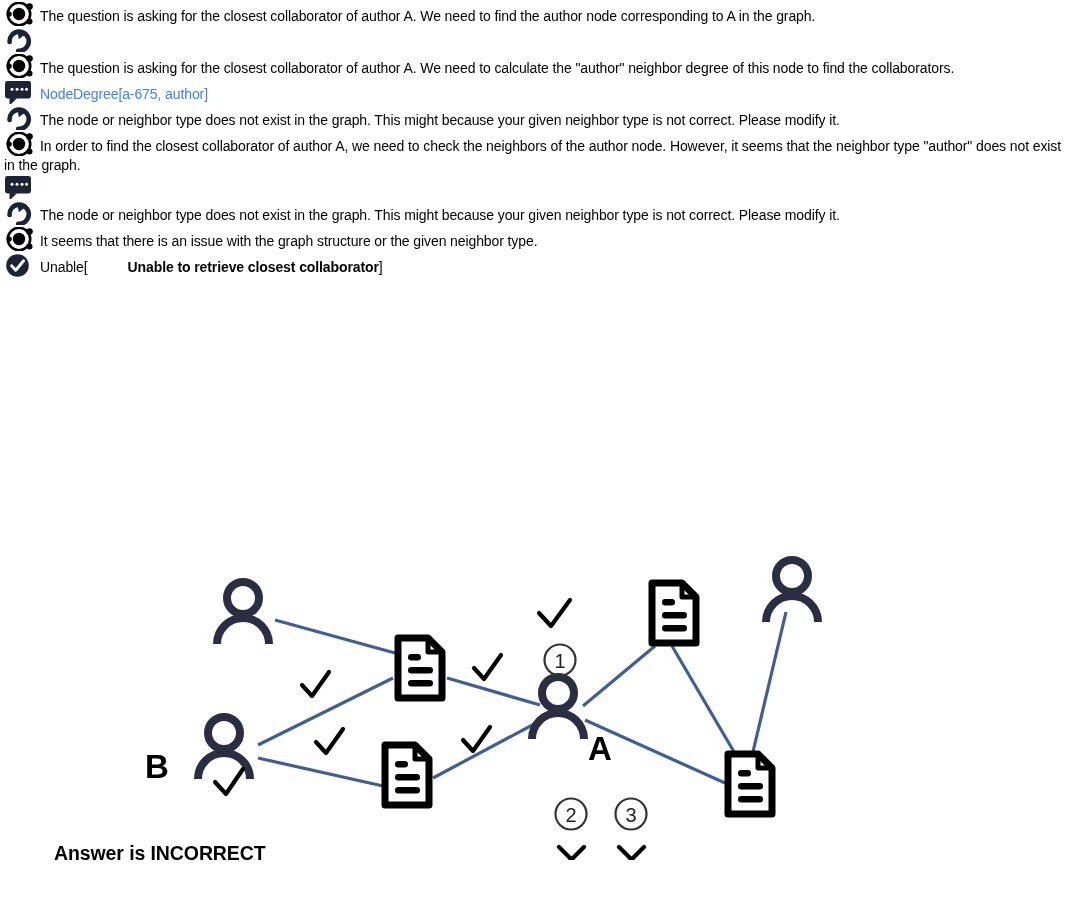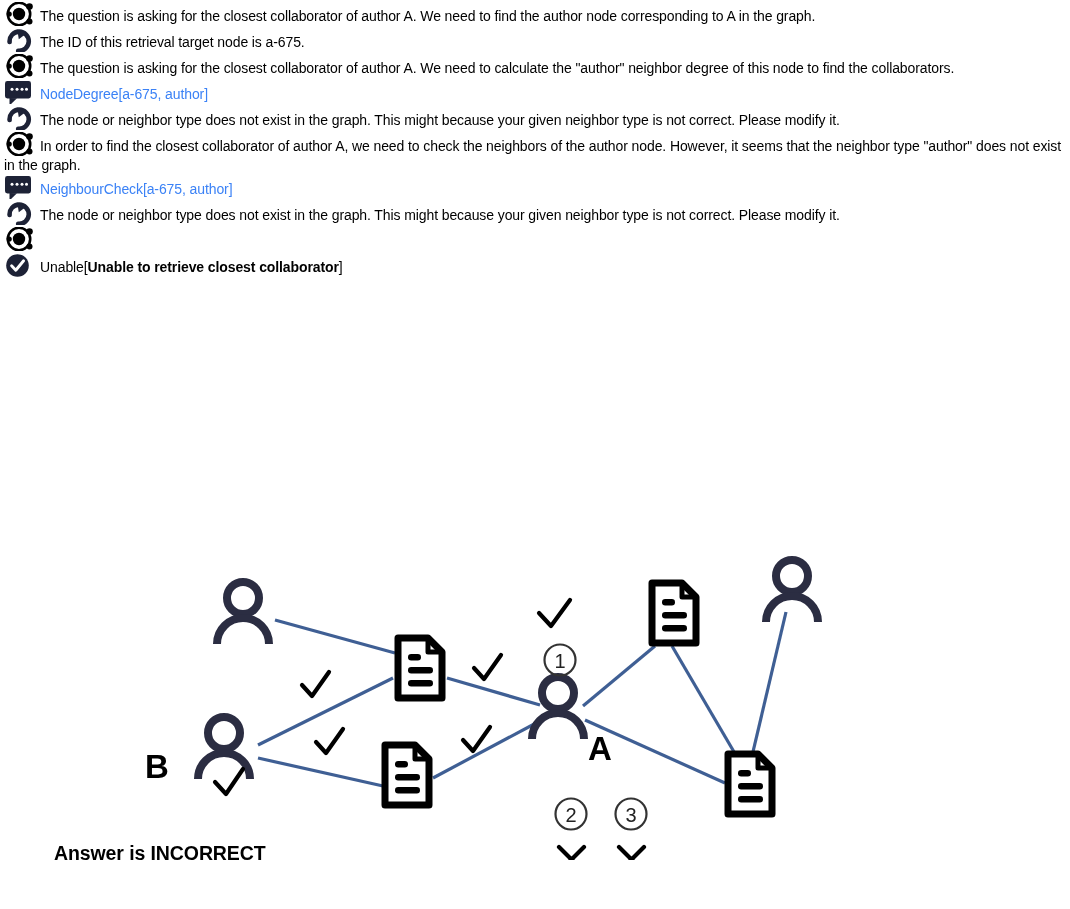--- a/index.html
+++ b/index.html
@@ -42,21 +42,21 @@
     min-height: 26px;
     margin-bottom: 0px;
   }
   .step .body {
     font-size: 14px;
     line-height: 1.33;
     letter-spacing: -0.1px;
     display: block;
   }
   .step .body.red { color: #3b82f6; }
-  .step .body b { font-weight: bold; }
+  .step .body b { font-weight: bold; margin-left: 40px; }
 
   
   .step.hang { padding-left: 0; }
   .step.hang .body { display: block; }
   .step.hang .ico-inline {
     display: inline-block;
     vertical-align: -5px;
     margin-right: 2px;
     width: 34px;
   }
@@ -113,21 +113,21 @@
           </svg></span><span>The question is asking for the closest collaborator of author A. We need to find the author node corresponding to A in the graph.</span></span>
   </div>
 
 
   <div class="step hang">
     <span class="body"><span class="ico-inline"><svg width="32" height="24" viewBox="0 0 32 24">
             <g transform="translate(3,1)">
               <path d="M2.6 13.0 A9.6 9.6 0 1 1 11.2 21.8" fill="none" stroke="#1d2236" stroke-width="4.6" stroke-linecap="round"></path>
               <path d="M10.2 0.5 L19.4 4.6 L11.8 10.2 Z" fill="#1d2236"></path>
             </g>
-          </svg></span><span>The ID of this retrieval target node is a-675.</span></span>
+          </svg></span></span>
   </div>
 
   <div class="step hang">
     <span class="body"><span class="ico-inline"><svg width="32" height="24" viewBox="0 0 32 24">
             <g transform="translate(2,0)">
               <circle cx="13" cy="12" r="11.2" fill="none" stroke="#000" stroke-width="2.6"></circle>
               <circle cx="13" cy="12" r="6.2" fill="#000"></circle>
               <circle cx="23.5" cy="4.5" r="3.3" fill="#000"></circle>
               <circle cx="23.5" cy="19.5" r="3.0" fill="#000"></circle>
               <circle cx="3.2" cy="12" r="2.6" fill="#000"></circle>
@@ -172,42 +172,42 @@
   <div class="step hang">
     <span class="body red"><span class="ico-inline"><svg width="32" height="24" viewBox="0 0 32 24">
             <g transform="translate(1,1)">
               <rect x="0" y="0" width="26" height="17.5" rx="2.4" fill="#1d2236"></rect>
               <path d="M4.5 17 L4.5 24.5 L12 17.2 Z" fill="#1d2236"></path>
               <circle cx="7" cy="8.2" r="1.5" fill="#fff"></circle>
               <circle cx="12" cy="8.2" r="1.5" fill="#fff"></circle>
               <circle cx="17" cy="8.2" r="1.5" fill="#fff"></circle>
               <circle cx="21.5" cy="8.2" r="1.5" fill="#fff"></circle>
             </g>
-          </svg></span><span>NeighbourCheck[a-675, author]</span></span>
+          </svg></span></span>
   </div>
 
   <div class="step hang">
     <span class="body"><span class="ico-inline"><svg width="32" height="24" viewBox="0 0 32 24">
             <g transform="translate(3,1)">
               <path d="M2.6 13.0 A9.6 9.6 0 1 1 11.2 21.8" fill="none" stroke="#1d2236" stroke-width="4.6" stroke-linecap="round"></path>
               <path d="M10.2 0.5 L19.4 4.6 L11.8 10.2 Z" fill="#1d2236"></path>
             </g>
           </svg></span><span>The node or neighbor type does not exist in the graph. This might because your given neighbor type is not correct. Please modify it.</span></span>
   </div>
 
   <div class="step hang">
     <span class="body"><span class="ico-inline"><svg width="32" height="24" viewBox="0 0 32 24">
             <g transform="translate(2,0)">
               <circle cx="13" cy="12" r="11.2" fill="none" stroke="#000" stroke-width="2.6"></circle>
               <circle cx="13" cy="12" r="6.2" fill="#000"></circle>
               <circle cx="23.5" cy="4.5" r="3.3" fill="#000"></circle>
               <circle cx="23.5" cy="19.5" r="3.0" fill="#000"></circle>
               <circle cx="3.2" cy="12" r="2.6" fill="#000"></circle>
             </g>
-          </svg></span></span>
+          </svg></span><span>It seems that there is an issue with the graph structure or the given neighbor type.</span></span>
   </div>
 
   <div class="step hang">
     <span class="body"><span class="ico-inline"><svg width="32" height="24" viewBox="0 0 32 24">
             <g transform="translate(2,1)">
               <circle cx="11.5" cy="11.5" r="11.3" fill="#1d2236"></circle>
               <path d="M5.6 11.8 L9.8 16.2 L17.6 6.8" fill="none" stroke="#fff" stroke-width="2.9" stroke-linecap="round" stroke-linejoin="round"></path>
             </g>
           </svg></span><span>Unable[</span><b>Unable to retrieve closest collaborator</b><span>]</span></span>
   </div>

